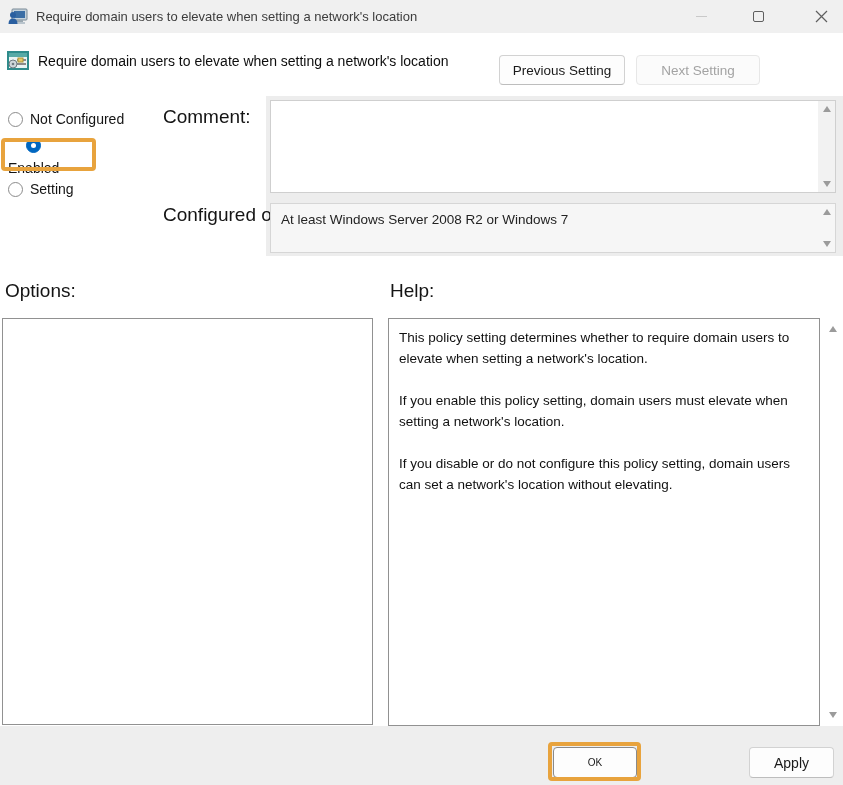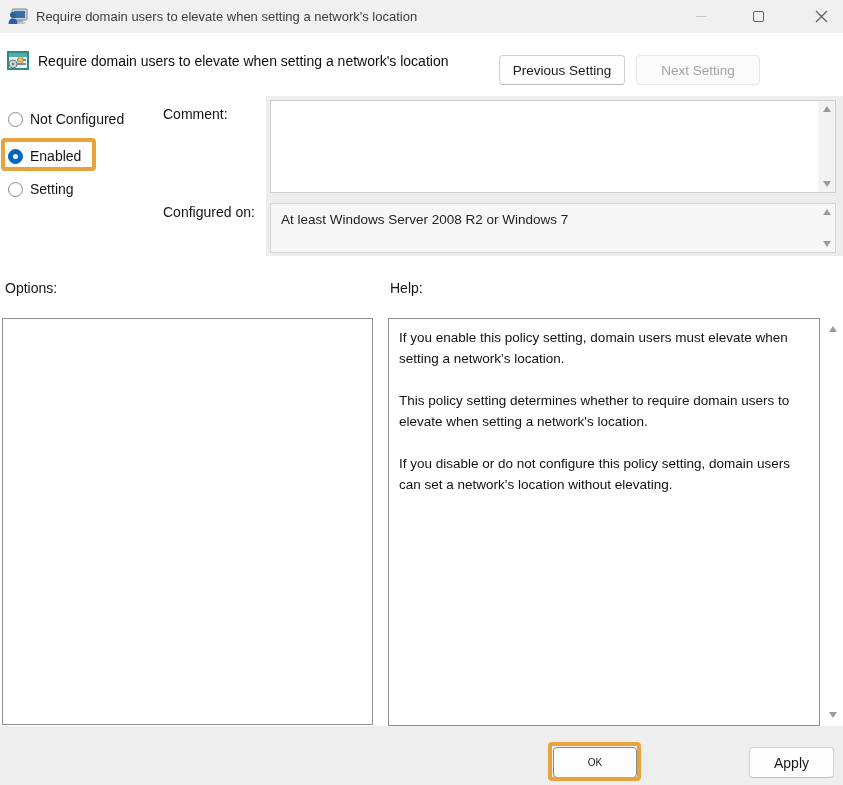--- a/index.html
+++ b/index.html
@@ -32,21 +32,21 @@
   }
   .btn-prev { left:499px; top:55px; width:126px; height:30px; }
   .btn-next { left:636px; top:55px; width:124px; height:30px; background:#fbfbfb; border-color:#e7e7e7; color:#a3a3a3; cursor:default; }
   
   .radio-row { position:absolute; left:8px; display:flex; align-items:center; gap:7px; cursor:default;text-align:right; }
   .radio-dot { width:15px; height:15px; border:1px solid #8b8b8b; border-radius:50%; background:#fff; position:relative; flex:none; }
   .checked .radio-dot { background:var(--accent,#0067C0); border-color:var(--accent,#0067C0); }
   .checked .radio-dot::after { content:""; position:absolute; inset:4px; background:#fff; border-radius:50%; }
   .radio-label { font-size:14px; color:#141414; }
   
-  .field-label { position:absolute; font-size:14px; color:#141414; }
+  .field-label { position:absolute; font-size:19px; color:#141414; }
   .right-col-bg { position:absolute; left:266px; top:96px; width:577px; height:160px; background:#ededed; }
   .comment-box {
     position:absolute; left:270px; top:100px; width:566px; height:93px;
     background:#fff; border:1px solid #cfcfcf;
   }
   .comment-input {
     position:absolute; left:0; top:0; width:546px; height:91px; border:0; resize:none;
     font-family:inherit; font-size:13.5px; outline:none; padding:4px 6px; background:transparent;
   }
   .scroll-lane {
@@ -114,21 +114,21 @@
     <circle cx="6" cy="14" r="1.3" fill="#6f7a80"></circle>
   </svg>
   <div class="policy-name">Require domain users to elevate when setting a network's location</div>
   <button class="btn btn-prev">Previous Setting</button>
   <button class="btn btn-next" disabled="">Next Setting</button>
 
   <div class="radio-row" style="top:111px;">
     <span class="radio-dot"></span>
     <span class="radio-label">Not Configured</span>
   </div>
-  <div class="radio-row checked" style="top:148px;">
+  <div class="radio-row checked" style="top:138px;flex-direction:column;">
     <span class="radio-dot"></span>
     <span class="radio-label">Enabled</span>
   </div>
   <div class="radio-row" style="top:181px;">
     <span class="radio-dot"></span>
     <span class="radio-label">Setting</span>
   </div>
 
   <div class="right-col-bg"></div>
   <div class="field-label" style="left:163px; top:106px;">Comment:</div>
@@ -145,22 +145,22 @@
     <div class="scroll-lane plain">
       <span class="tri-up"></span>
       <span class="tri-down"></span>
     </div>
   </div>
 
   <div class="field-label" style="left:5px; top:280px;">Options:</div>
   <div class="field-label" style="left:390px; top:280px;">Help:</div>
   <div class="options-box"></div>
   <div class="help-box">
+    <p>This policy setting determines whether to require domain users to elevate when setting a network's location.</p>
     <p>If you enable this policy setting, domain users must elevate when setting a network's location.</p>
-    <p>This policy setting determines whether to require domain users to elevate when setting a network's location.</p>
     <p>If you disable or do not configure this policy setting, domain users can set a network's location without elevating.</p>
   </div>
   <div class="help-scroll">
     <span class="tri-up"></span>
     <span class="tri-down"></span>
   </div>
 
   <div class="footer"></div>
   <button class="btn btn-ok">OK</button>
   <button class="btn btn-cancel">Cancel</button>

